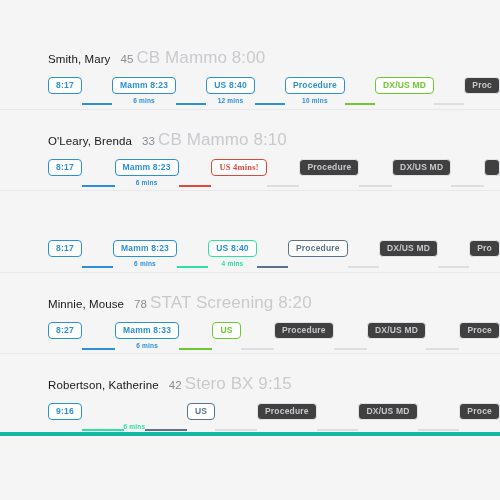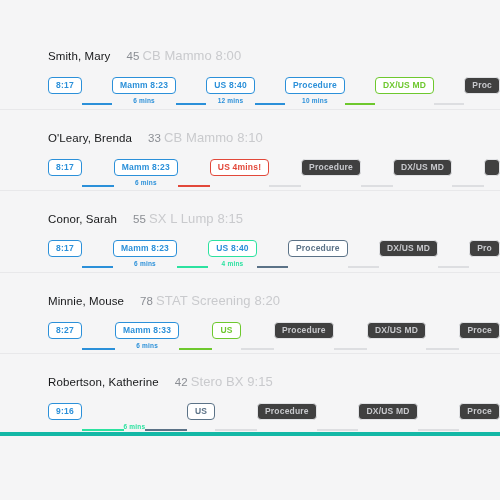--- a/index.html
+++ b/index.html
@@ -42,25 +42,25 @@
     letter-spacing: 0.1px;
   }
   .patient-name {
     font-weight: normal;
     color: #17181a;
     font-size: 11.5px;
   }
   .patient-age {
     color: #8a8d93;
     font-size: 11.5px;
-    margin-left: 16px;
+    margin-left: 10px;
   }
   .patient-exam {
     color: #c9cacd;
-    font-size: 13px;
+    font-size: 17px;
     margin-left: 3px;
   }
 
   .timeline {
     position: absolute;
     left: 48px;
     top: 43px;
     right: 0;
     height: 34px;
     display: flex;
@@ -89,21 +89,21 @@
     white-space: nowrap;
     letter-spacing: 0.2px;
     display: flex;
     align-items: center;
     justify-content: center;
   }
   .node.state-blue   { border-color:#2b90d9; color:#2b90d9; }
   .node.state-green  { border-color:#6ec82e; color:#6ec82e; }
   .node.state-teal   { border-color:#2ce2a0; color:#2b90d9; }
   .node.state-tealtxt{ border-color:#2ce2a0; color:#2ce2a0; }
-  .node.state-red    { border-color:#e2483a; color:#e2483a; }
+  .node.state-red    { border-color:#e2483a; color:#e2483a;font-family:Liberation Serif, serif; }
   .node.state-slate  { border-color:#5b7287; color:#5b7287; }
   .node.state-muted  { border-color:#e2e3e6; color:#c8c9cd; background:#404040; font-weight:bold; }
 
   .duration {
     margin-top: 3px;
     font-size: 6.5px;
     font-weight: bold;
     letter-spacing: 0.2px;
     white-space: nowrap;
     height: 8px;
@@ -194,21 +194,20 @@
             <div class="duration dur-none"></div>
           </div>
           <div class="connector link-muted"></div>
           <div class="node-wrap">
             <div class="node state-muted"></div>
             <div class="duration dur-none"></div>
           </div>
         </div>
       </div>
       <div class="patient-row">
-        <div class="patient-header"><span class="patient-name">Conor, Sarah</span><span class="patient-age">55</span><span class="patient-exam">SX L Lump 8:15</span></div>
         <div class="timeline">
           <div class="node-wrap">
             <div class="node state-blue">8:17</div>
             <div class="duration dur-none"></div>
           </div>
           <div class="connector link-blue"></div>
           <div class="node-wrap">
             <div class="node state-blue">Mamm 8:23</div>
             <div class="duration dur-blue">6 mins</div>
           </div>

